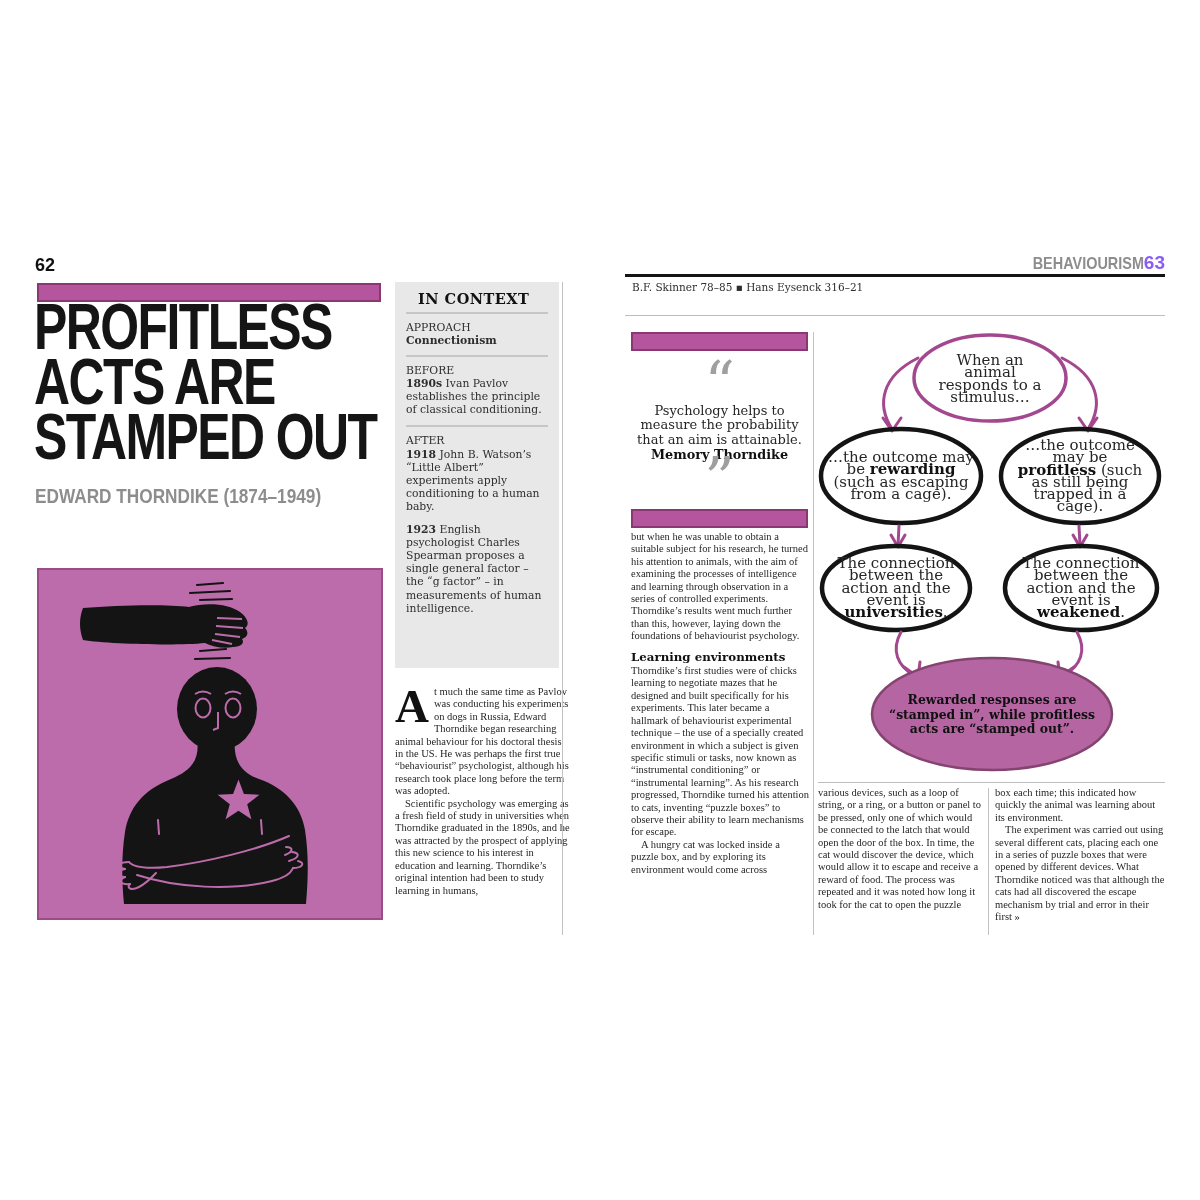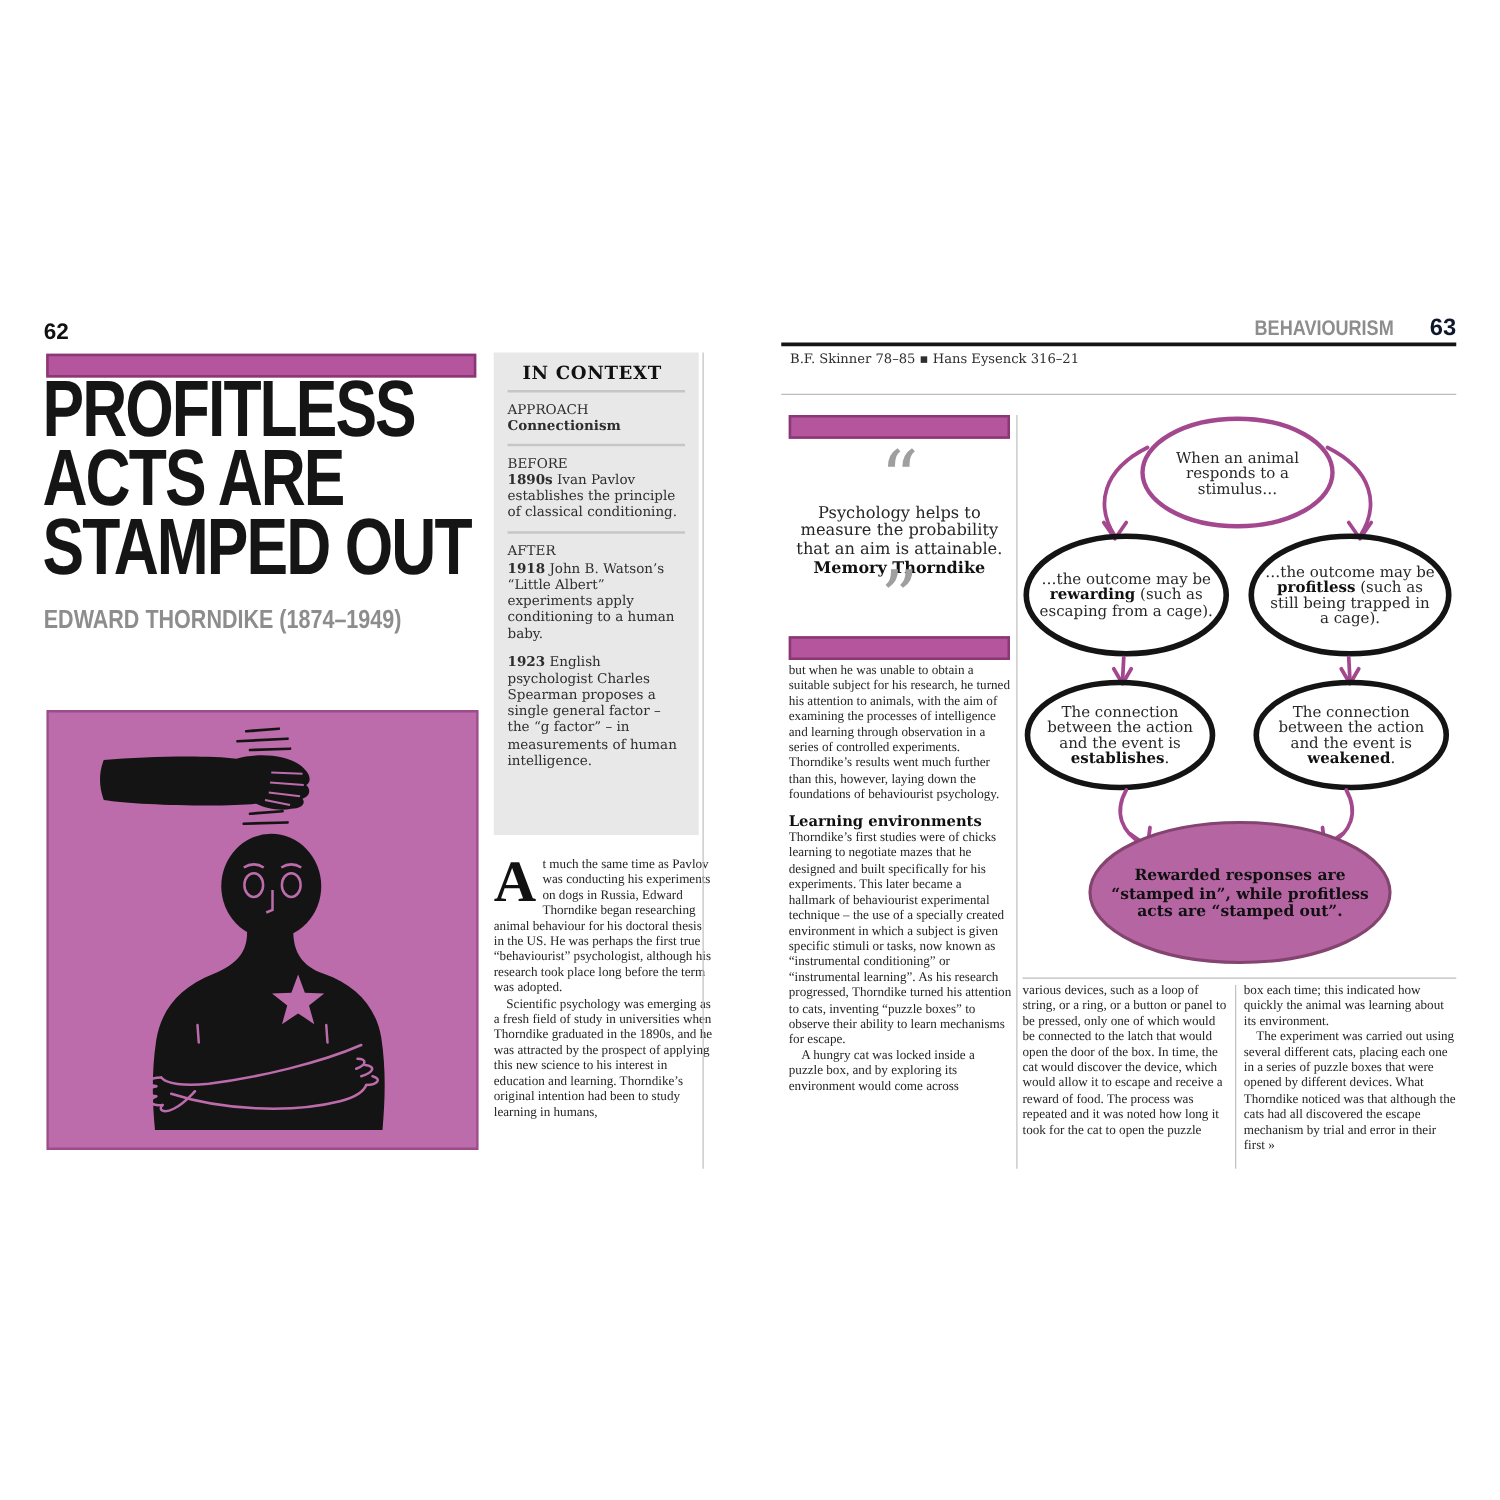--- a/index.html
+++ b/index.html
@@ -35,26 +35,26 @@
   .body-text { font-size:10.5px; line-height:12.4px; color:#262626; }
   .body-text p { margin:0;font-family:Liberation Serif, serif; }
   .indent { text-indent:10px; }
   .dropcap {
     float:left; font-size:47px; line-height:37px; font-weight:bold; color:#111;
     padding:2px 5px 0 0;
   }
   .gutter-line { left:562px; top:282px; width:1px; height:653px; background:#c2c2c2; }
 
   
-  .rp-header { top:252px; right:35px; display:flex; align-items:baseline; gap:29px; }
+  .rp-header { top:252px; right:35px; display:flex; align-items:baseline; gap:0; }
   .rp-section {
     font-family:"Liberation Sans", sans-serif; font-weight:bold; font-size:17px; color:#8d8d8d;
     transform:scaleX(0.85); transform-origin:100% 50%; white-space:nowrap;
   }
-  .rp-num { font-family:"Liberation Sans", sans-serif; font-weight:bold; font-size:19px; color:#0f172a; }
+  .rp-num { font-family:"Liberation Sans", sans-serif; font-weight:bold; font-size:19px; color:#8b5cf6; }
   .black-rule { left:625px; top:274px; width:540px; height:3px; background:#141414; }
   .seealso { left:632px; top:281px; width:530px; font-size:10.5px; line-height:13.5px; color:#2e2e2e; }
   .seealso b { color:#111; }
   .thin-rule { background:#bdbdbd; height:1px; }
 
   
   .quote-col { left:631px; top:332px; width:177px; height:196px; }
   .quote-col .mag-bar { position:absolute; left:0; width:177px; height:19px; }
   .q-inner { position:absolute; top:22px; left:0; width:177px; height:152px;
     display:flex; flex-direction:column; align-items:center; justify-content:center; }
@@ -68,21 +68,21 @@
   .col3 { left:995px; top:787px; width:170px; }
   .vline1 { left:813px; top:332px; width:1px; height:603px; background:#c2c2c2; }
   .vline2 { left:988px; top:788px; width:1px; height:147px; background:#c2c2c2; }
   .hline-flow { left:818px; top:782px; width:347px; height:1px; background:#bdbdbd; }
 
   
   .flowchart { left:818px; top:326px; width:347px; height:452px; }
   .flowchart svg { position:absolute; left:0; top:0; }
   .fc-text {
     position:absolute; transform:translate(-50%,-50%); text-align:center;
-    font-size:12px; line-height:12.3px; color:#262626;
+    font-size:15px; line-height:12.3px; color:#262626;
   }
   .fc-text b { color:#111; }
   .fc-result { font-weight:bold; font-size:12.4px; line-height:14.6px; color:#101010; }
 
   
   .illo { left:37px; top:568px; }
 </style>
 </head>
 <body>
 
@@ -241,16 +241,16 @@
         <path d="M 86 341 L 100 351 L 102 336"></path>
       <path d="M 259 306 C 269 324 263 340 245 350"></path>
         <path d="M 256 341 L 242 351 L 240 336"></path>
     </g>
 
     <ellipse cx="174" cy="388" rx="120" ry="56" fill="#b465a2" stroke="#84446f" stroke-width="2.5"></ellipse>
   </svg>
   <div class="fc-text" style="left:172px; top:53px; width:120px;"><span>When an animal responds to a stimulus…</span></div>
   <div class="fc-text" style="left:83px; top:150px; width:146px;"><span>…the outcome may be </span><b>rewarding</b><span> (such as escaping from a cage).</span></div>
   <div class="fc-text" style="left:262px; top:150px; width:136px;"><span>…the outcome may be </span><b>profitless</b><span> (such as still being trapped in a cage).</span></div>
-  <div class="fc-text" style="left:78px; top:262px; width:134px;"><span>The connection between the action and the event is </span><b>establishes</b><span>.</span></div>
+  <div class="fc-text" style="left:78px; top:262px; width:134px;"><span>The connection between the action and the event is </span><b>universities</b><span>.</span></div>
   <div class="fc-text" style="left:263px; top:262px; width:134px;"><span>The connection between the action and the event is </span><b>weakened</b><span>.</span></div>
   <div class="fc-text fc-result" style="left:174px; top:389px; width:206px;"><span>Rewarded responses are “stamped in”, while profitless acts are “stamped out”.</span></div>
 </div>
 
 </body></html>

